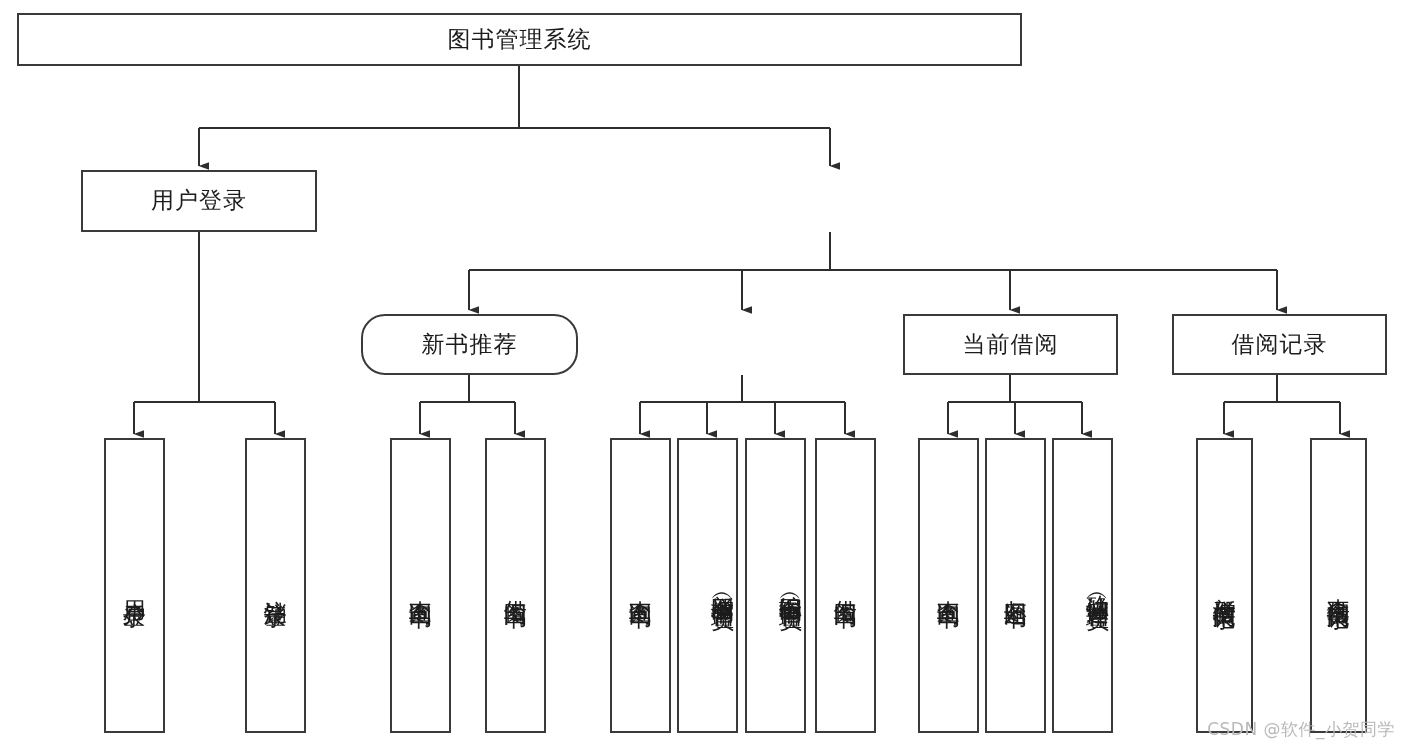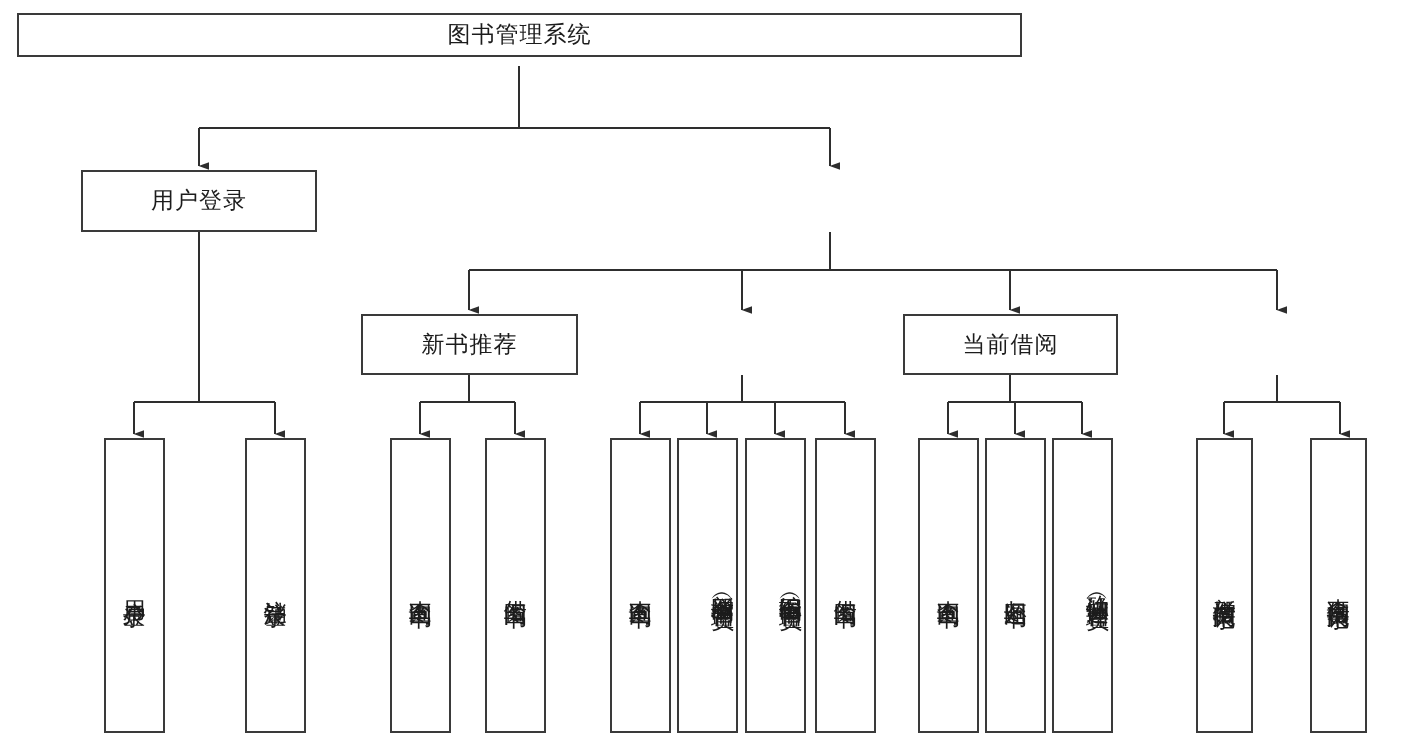--- a/index.html
+++ b/index.html
@@ -118,39 +118,41 @@
       <path d="M1015,402 L1015,434" marker-end="url(#arrowhead)"></path>
       <path d="M1082,402 L1082,434" marker-end="url(#arrowhead)"></path>
 
       <path d="M1277,375 L1277,402"></path>
       <path d="M1224,402 L1340,402"></path>
       <path d="M1224,402 L1224,434" marker-end="url(#arrowhead)"></path>
       <path d="M1340,402 L1340,434" marker-end="url(#arrowhead)"></path>
     </g>
   </svg>
 
-  <div class="node node-h" style="left:17px; top:13px; width:1005px; height:44px;">图书管理系统</div>
+  <div class="node node-h" style="left:17px; top:13px; width:1005px; height:53px;">图书管理系统</div>
 
   <div class="node node-h" style="left:81px; top:170px; width:236px; height:62px;">用户登录</div>
 
-  <div class="node node-h" style="left:361px; top:314px; width:217px; height:61px;">新书推荐</div>
+  <div class="node node-h" style="left:361px; top:314px; width:217px; height:61px;border-radius:24px;">新书推荐</div>
   <div class="node node-h" style="left:903px; top:314px; width:215px; height:61px;">当前借阅</div>
+  <div class="node node-h" style="left:1172px; top:314px; width:215px; height:61px;">借阅记录</div>
 
   <div class="node node-v v-center" style="left:104px; top:438px; width:61px; height:295px;">用户登录</div>
   <div class="node node-v v-center" style="left:245px; top:438px; width:61px; height:295px;">注销登录</div>
 
   <div class="node node-v v-center" style="left:390px; top:438px; width:61px; height:295px;">查询图书</div>
   <div class="node node-v v-center" style="left:485px; top:438px; width:61px; height:295px;">借阅图书</div>
 
   <div class="node node-v v-center" style="left:610px; top:438px; width:61px; height:295px;">查询图书</div>
   <div class="node node-v" style="left:677px; top:438px; width:61px; height:295px;">新增图书（管理员）</div>
   <div class="node node-v" style="left:745px; top:438px; width:61px; height:295px;">编辑图书（管理员）</div>
   <div class="node node-v v-center" style="left:815px; top:438px; width:61px; height:295px;">借阅图书</div>
 
   <div class="node node-v v-center" style="left:918px; top:438px; width:61px; height:295px;">查询图书</div>
   <div class="node node-v v-center" style="left:985px; top:438px; width:61px; height:295px;">归还图书</div>
   <div class="node node-v" style="left:1052px; top:438px; width:61px; height:295px;">确认归还（管理员）</div>
 
   <div class="node node-v v-center" style="left:1196px; top:438px; width:57px; height:295px;">新增借阅记录</div>
   <div class="node node-v v-center" style="left:1310px; top:438px; width:57px; height:295px;">查询借阅记录</div>
 
+  <div id="watermark">CSDN @软件_小贺同学</div>
 
 </div>
 
 </body></html>

